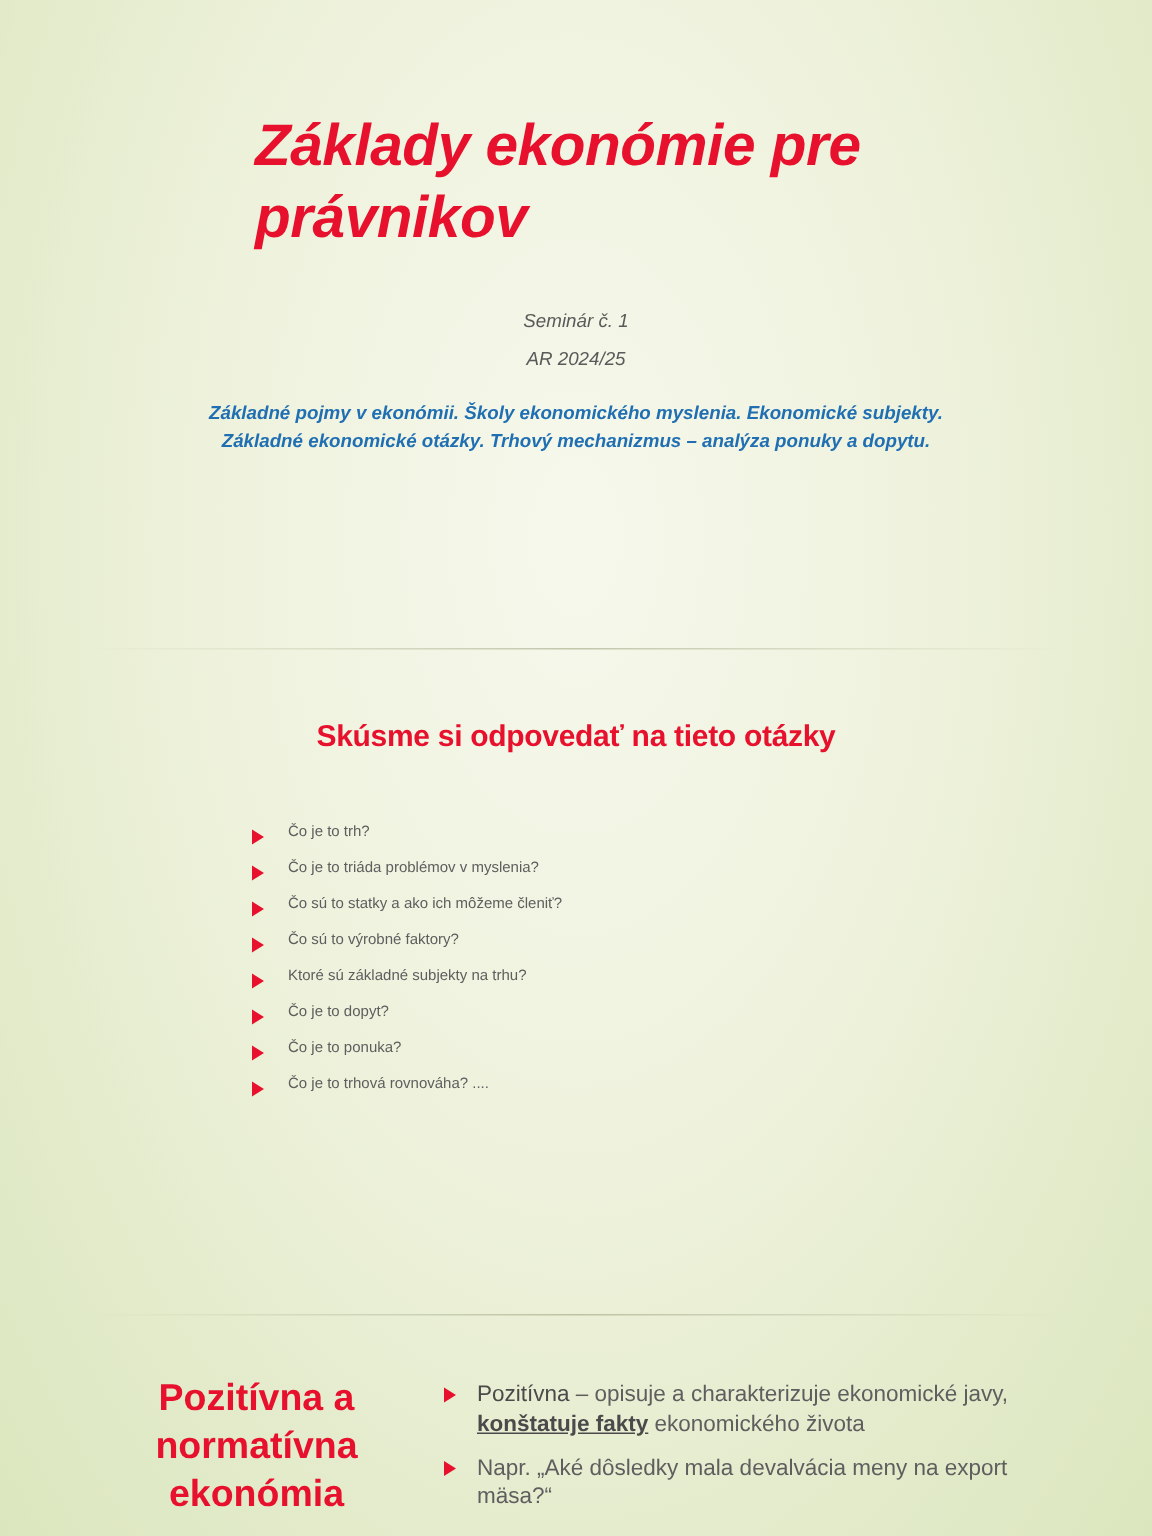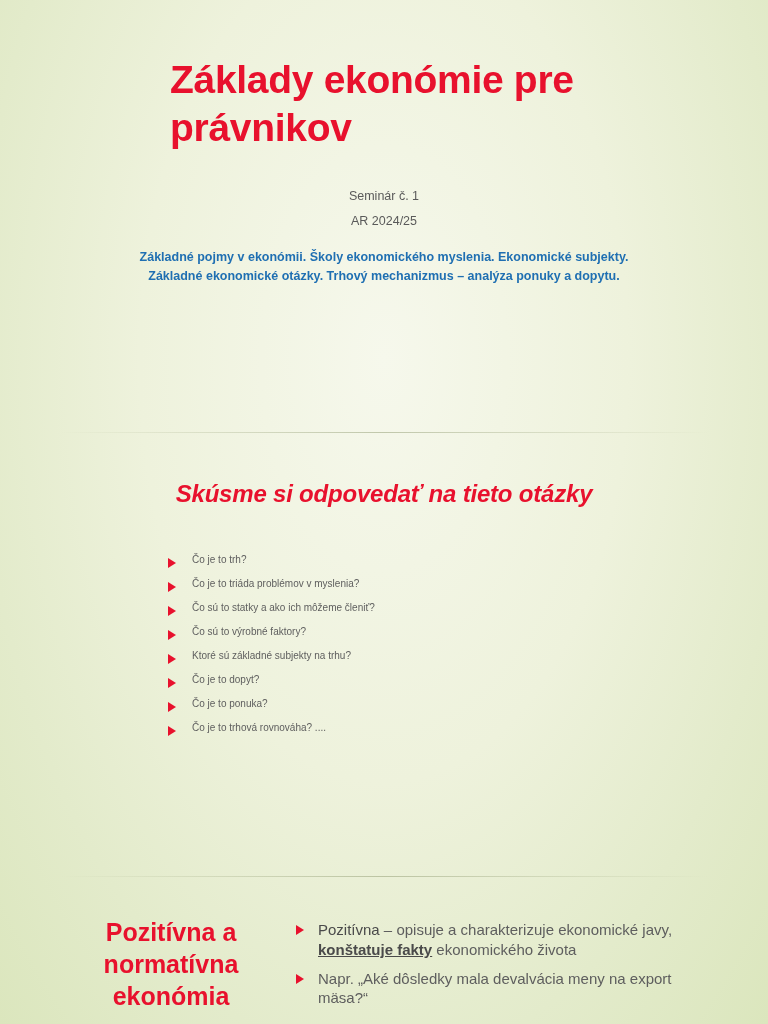--- a/index.html
+++ b/index.html
@@ -22,21 +22,22 @@
   }
 
   
   .slide1 {
     position: absolute;
     left: 0;
     top: 0;
     width: 768px;
     height: 432px;
     box-sizing: border-box;
-    padding: 44px 64px 0 64px;
+    padding: 62px 64px 0 64px;
+    font-style: italic;
   }
   .title {
     color: #e8112d;
     font-size: 39px;
     font-weight: bold;
     line-height: 1.22;
     letter-spacing: -0.3px;
     margin: 12px 0 0 106px;
     width: 520px;
   }
@@ -74,26 +75,25 @@
     position: absolute;
     left: 0;
     top: 432px;
     width: 768px;
     height: 444px;
     box-sizing: border-box;
     padding: 0 64px;
   }
   .slide2 h2 {
     color: #e8112d;
-    font-size: 24px;
+    font-size: 20px;
     font-weight: bold;
     text-align: center;
     margin: 48px 0 0 0;
     letter-spacing: -0.2px;
-    font-style: italic;
   }
   .bullet-list {
     list-style: none;
     margin: 46px 0 0 104px;
     padding: 0;
   }
   .bullet-list li {
     position: relative;
     color: #5e5e5e;
     font-size: 10px;

